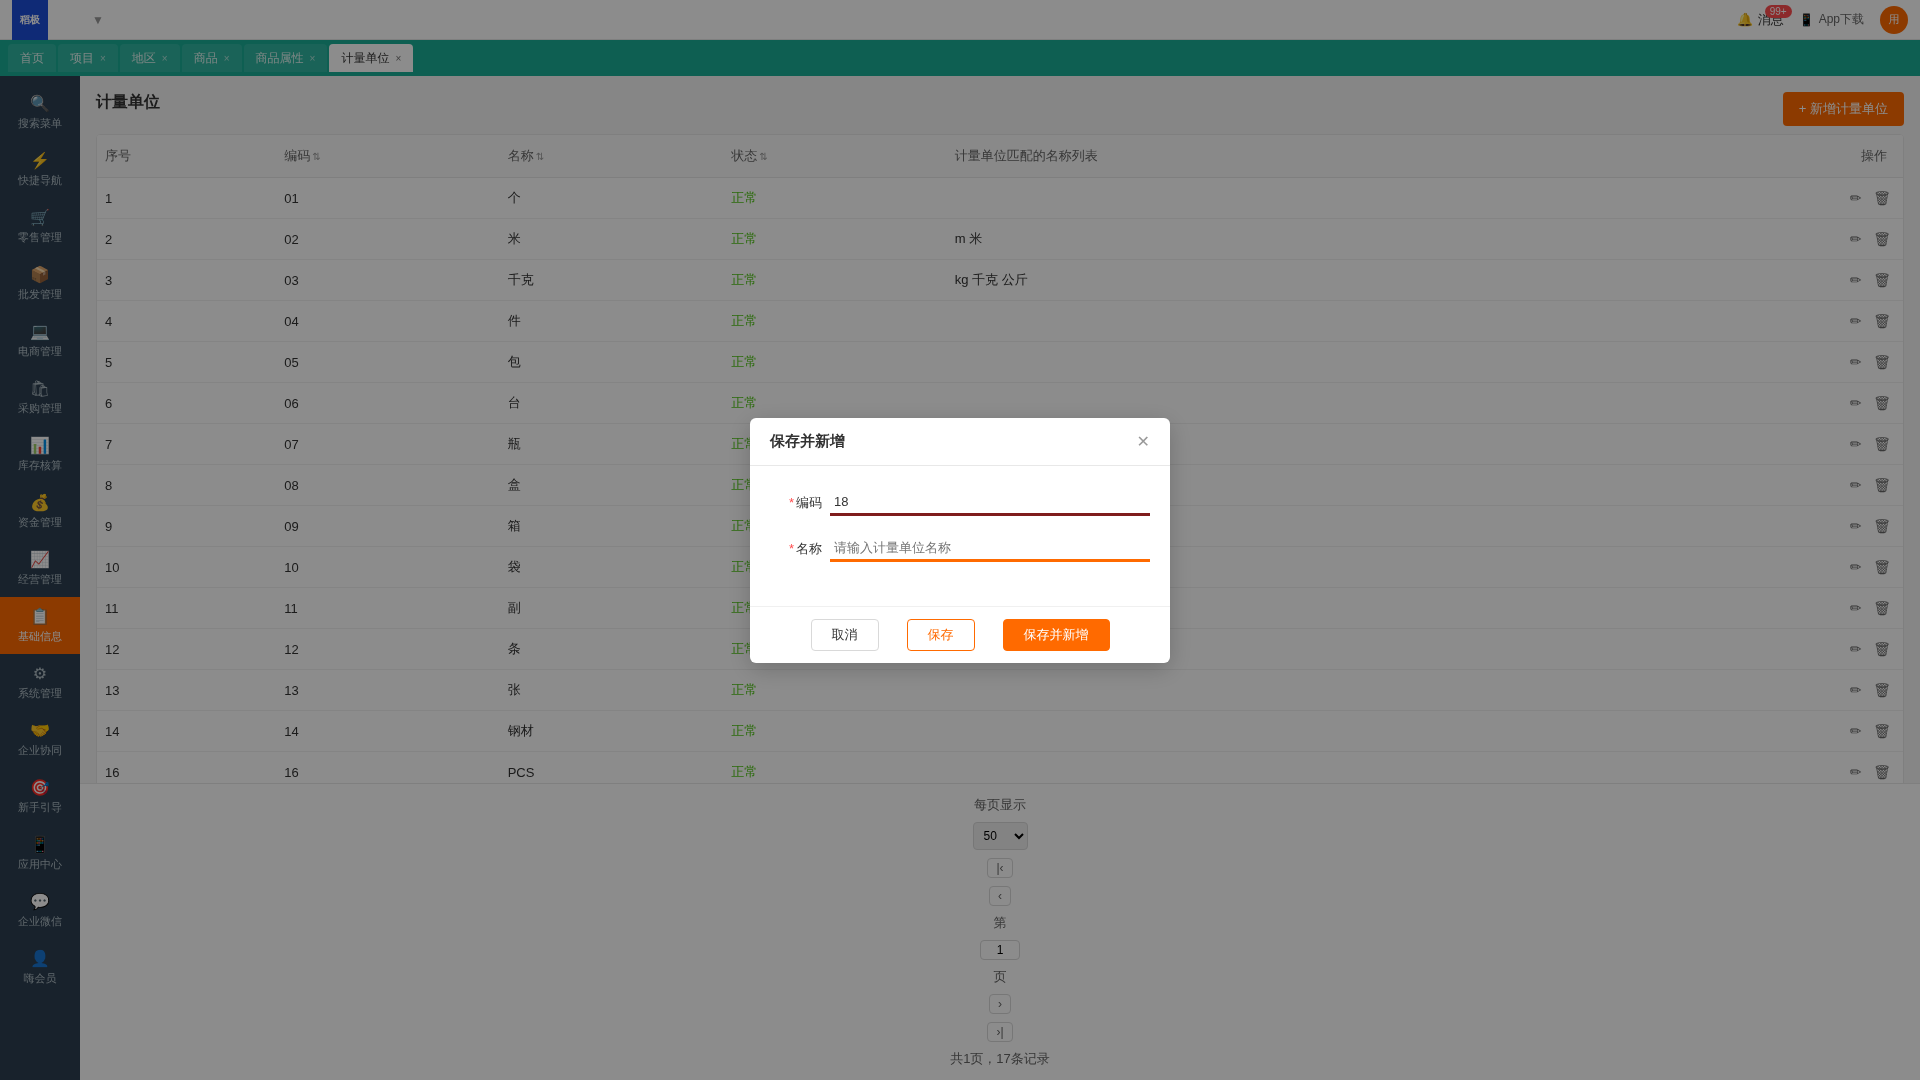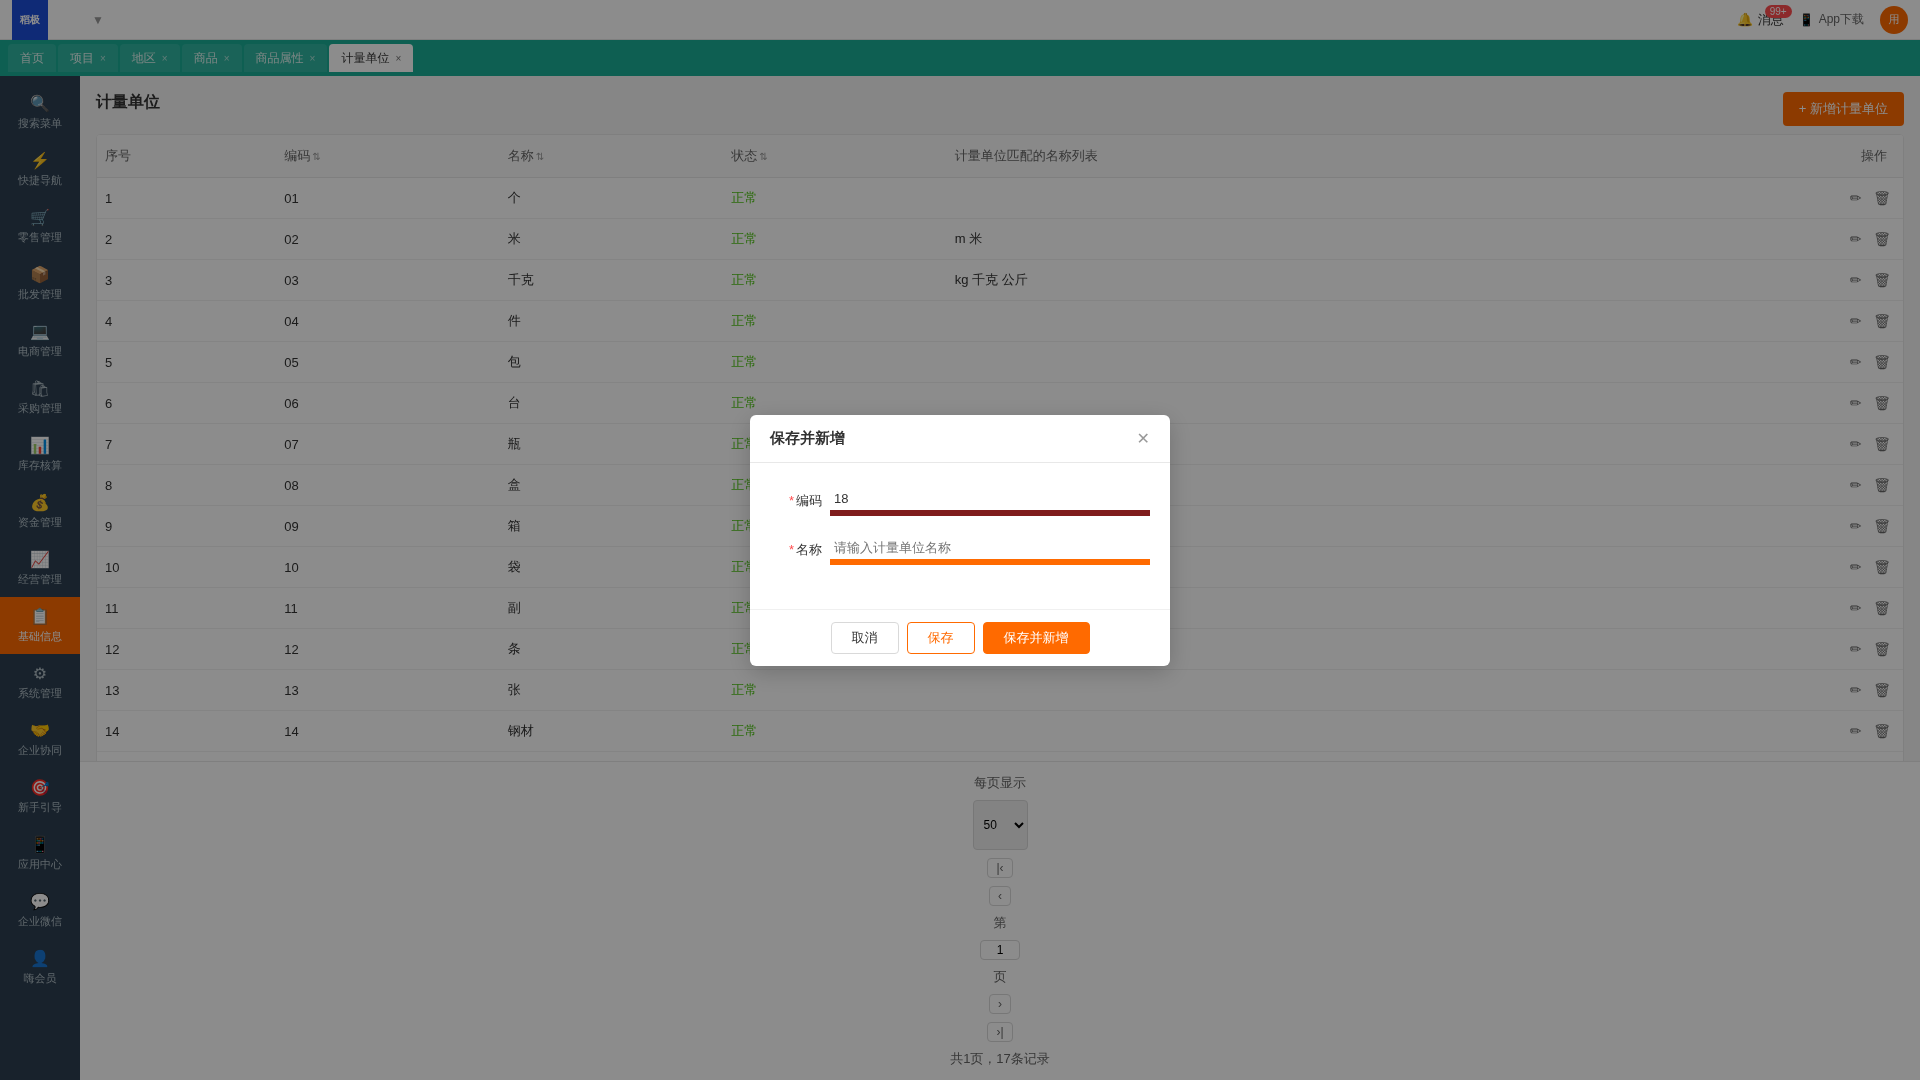--- a/index.html
+++ b/index.html
@@ -44,37 +44,37 @@
     thead tr { background: #fafafa; }
     thead th { padding: 12px 8px; text-align: left; font-weight: 500; color: #666; border-bottom: 1px solid #e8e8e8; font-size: 13px; white-space: nowrap; }
     thead th .sort-icon { color: #999; font-size: 10px; margin-left: 2px; }
     tbody tr { border-bottom: 1px solid #f0f0f0; }
     tbody td { padding: 10px 8px; color: #333; font-size: 13px; }
     .status-normal { color: #52c41a; }
     .action-btn { background: none; border: none; cursor: pointer; color: #666; padding: 2px 4px; font-size: 14px; }
 
     
     .pagination { display: flex; align-items: center; justify-content: flex-end; padding: 12px 16px; gap: 8px; font-size: 13px; color: #666; background: #fff; border-top: 1px solid #e8e8e8; flex-direction: column; }
-    .page-size-select { border: 1px solid #d9d9d9; border-radius: 4px; padding: 16px 6px; font-size: 12px; }
+    .page-size-select { border: 1px solid #d9d9d9; border-radius: 4px; padding: 5px 6px; font-size: 12px; }
     .page-btn { border: 1px solid #d9d9d9; background: #fff; padding: 2px 8px; border-radius: 4px; cursor: pointer; font-size: 12px; color: #666; }
     .page-input { border: 1px solid #d9d9d9; border-radius: 4px; padding: 2px 6px; width: 40px; text-align: center; font-size: 12px; }
 
     
     .modal-overlay { position: fixed; top: 0; left: 0; width: 100%; height: 100%; background: rgba(0,0,0,0.45); z-index: 1000; display: flex; align-items: center; justify-content: center; }
     .modal { background: #fff; border-radius: 6px; width: 420px; box-shadow: 0 6px 24px rgba(0,0,0,0.2); overflow: hidden; }
     .modal-header { padding: 14px 20px; border-bottom: 1px solid #e8e8e8; display: flex; align-items: center; justify-content: space-between; }
     .modal-title { font-size: 15px; font-weight: bold; color: #333; }
     .modal-close { background: none; border: none; font-size: 16px; cursor: pointer; color: #999; }
     .modal-body { padding: 24px 20px; }
     .form-row { display: flex; align-items: center; margin-bottom: 20px; }
     .form-label { width: 60px; text-align: right; color: #333; font-size: 13px; padding-right: 8px; flex-shrink: 0; }
     .form-label.required::before { content: '*'; color: #ff4d4f; margin-right: 2px; }
-    .form-input { flex: 1; border: none; border-bottom: 6px solid #7f1d1d; padding: 4px 4px; font-size: 13px; outline: none; color: #333; }
+    .form-input { flex: 1; border: none; border-bottom: 3px solid #7f1d1d; padding: 4px 4px; font-size: 13px; outline: none; color: #333; }
     .form-input.highlighted { border-bottom-color: #ff6a00; }
-    .modal-footer { padding: 12px 20px; display: flex; justify-content: center; gap: 8px; border-top: 1px solid #f0f0f0; }
+    .modal-footer { padding: 12px 20px; display: flex; justify-content: center; gap: 28px; border-top: 1px solid #f0f0f0; }
     .btn-cancel { border: 1px solid #d9d9d9; background: #fff; color: #333; padding: 6px 20px; border-radius: 4px; cursor: pointer; font-size: 13px; }
     .btn-save { background: #fff; border: 1px solid #ff6a00; color: #ff6a00; padding: 6px 20px; border-radius: 4px; cursor: pointer; font-size: 13px; }
     .btn-save-new { background: #ff6a00; border: 1px solid #ff6a00; color: #fff; padding: 6px 20px; border-radius: 4px; cursor: pointer; font-size: 13px; }
 
     .clearfix::after { content: ''; display: table; clear: both; }
   </style>
 </head>
 <body>
 
 <div class="top-bar">

